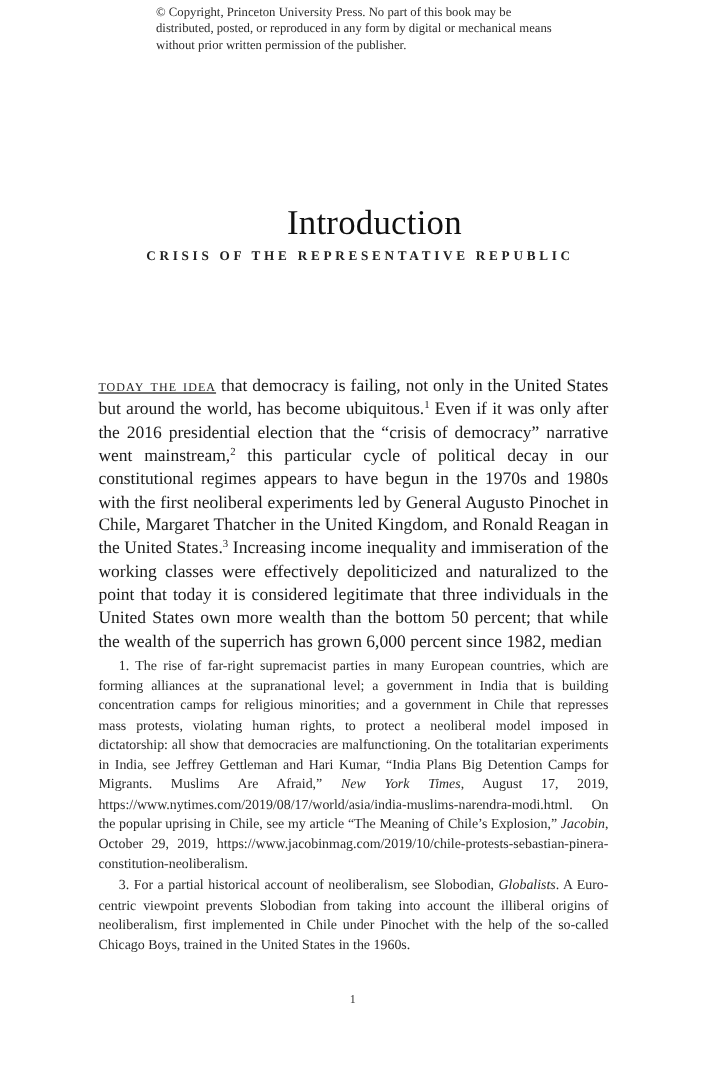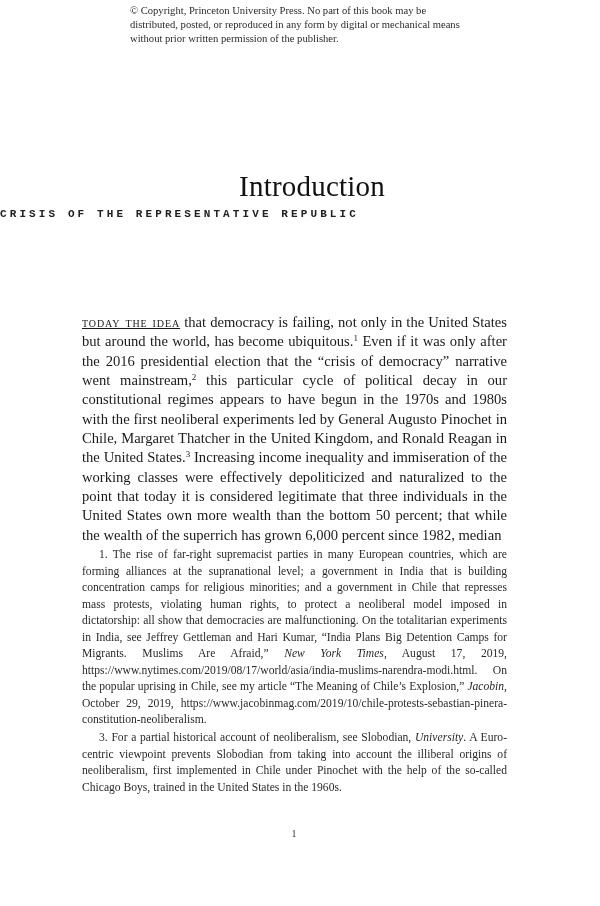--- a/index.html
+++ b/index.html
@@ -36,21 +36,22 @@
     font-weight: normal;
     color: #111;
     margin: 12px;
     letter-spacing: 0.2px;
   }
   .chapter-subtitle {
     position: absolute;
     left: 0;
     top: 208px;
     width: 600px;
-    font-family: Liberation Mono, monospace;
+    text-align: center;
+    font-family: Liberation Serif, serif;
     font-size: 11px;
     letter-spacing: 3.1px;
     text-transform: uppercase;
     color: #222;
     margin: 0;
   }
   .body-text {
     position: absolute;
     left: 82px;
     top: 313px;
@@ -122,18 +123,18 @@
 <p class="copyright">© Copyright, Princeton University Press. No part of this book may be distributed, posted, or reproduced in any form by digital or mechanical means without prior written permission of the publisher.</p>
 
 <h1 class="chapter-title">Introduction</h1>
 
 <h2 class="chapter-subtitle">Crisis of the Representative Republic</h2>
 
 <p class="body-text"><span class="smallcaps">Today the idea</span><span> that democracy is failing, not only in the United States but around the world, has become ubiquitous.</span><sup>1</sup><span> Even if it was only after the 2016 presidential election that the “crisis of democracy” narrative went mainstream,</span><sup>2</sup><span> this particular cycle of political decay in our constitutional regimes appears to have begun in the 1970s and 1980s with the first neoliberal experiments led by General Augusto Pinochet in Chile, Margaret Thatcher in the United King­dom, and Ronald Reagan in the United States.</span><sup>3</sup><span> Increasing income inequality and immiseration of the working classes were effectively depoliticized and naturalized to the point that today it is considered legitimate that three indi­viduals in the United States own more wealth than the bottom 50 percent; that while the wealth of the superrich has grown 6,000 percent since 1982, median</span></p>
 
 <div class="footnotes">
   <p class="footnote"><span>1.</span><span> The rise of far-right supremacist parties in many European countries, which are forming alliances at the supranational level; a government in India that is building concentration camps for religious minorities; and a government in Chile that represses mass protests, violating human rights, to protect a neoliberal model imposed in dictatorship: all show that democracies are malfunctioning. On the totalitarian experiments in India, see Jeffrey Gettleman and Hari Kumar, “India Plans Big Detention Camps for Migrants. Muslims Are Afraid,” </span><em>New York Times</em><span>, August 17, 2019, https://www.nytimes.com/2019/08/17/world/asia/india-muslims-narendra​-modi.html. On the popular uprising in Chile, see my article “The Meaning of Chile’s Explo­sion,” </span><em>Jacobin</em><span>, October 29, 2019, https://www.jacobinmag.com/2019/10/chile-protests​-sebastian-pinera-constitution-neoliberalism.</span></p>
-  <p class="footnote"><span>3.</span><span> For a partial historical account of neoliberalism, see Slobodian, </span><em>University</em><span>. A Euro-centric viewpoint prevents Slobodian from taking into account the illiberal origins of neoliberalism, first implemented in Chile under Pinochet with the help of the so-called Chicago Boys, trained in the United States in the 1960s.</span></p>
+  <p class="footnote"><span>3.</span><span> For a partial historical account of neoliberalism, see Slobodian, </span><em>Globalists</em><span>. A Euro-centric viewpoint prevents Slobodian from taking into account the illiberal origins of neoliberalism, first implemented in Chile under Pinochet with the help of the so-called Chicago Boys, trained in the United States in the 1960s.</span></p>
 </div>
 
 <p class="page-number">1</p>
 
 <p class="footer-contact">For general queries, contact webmaster@press.princeton.edu</p>
 
 </body></html>

